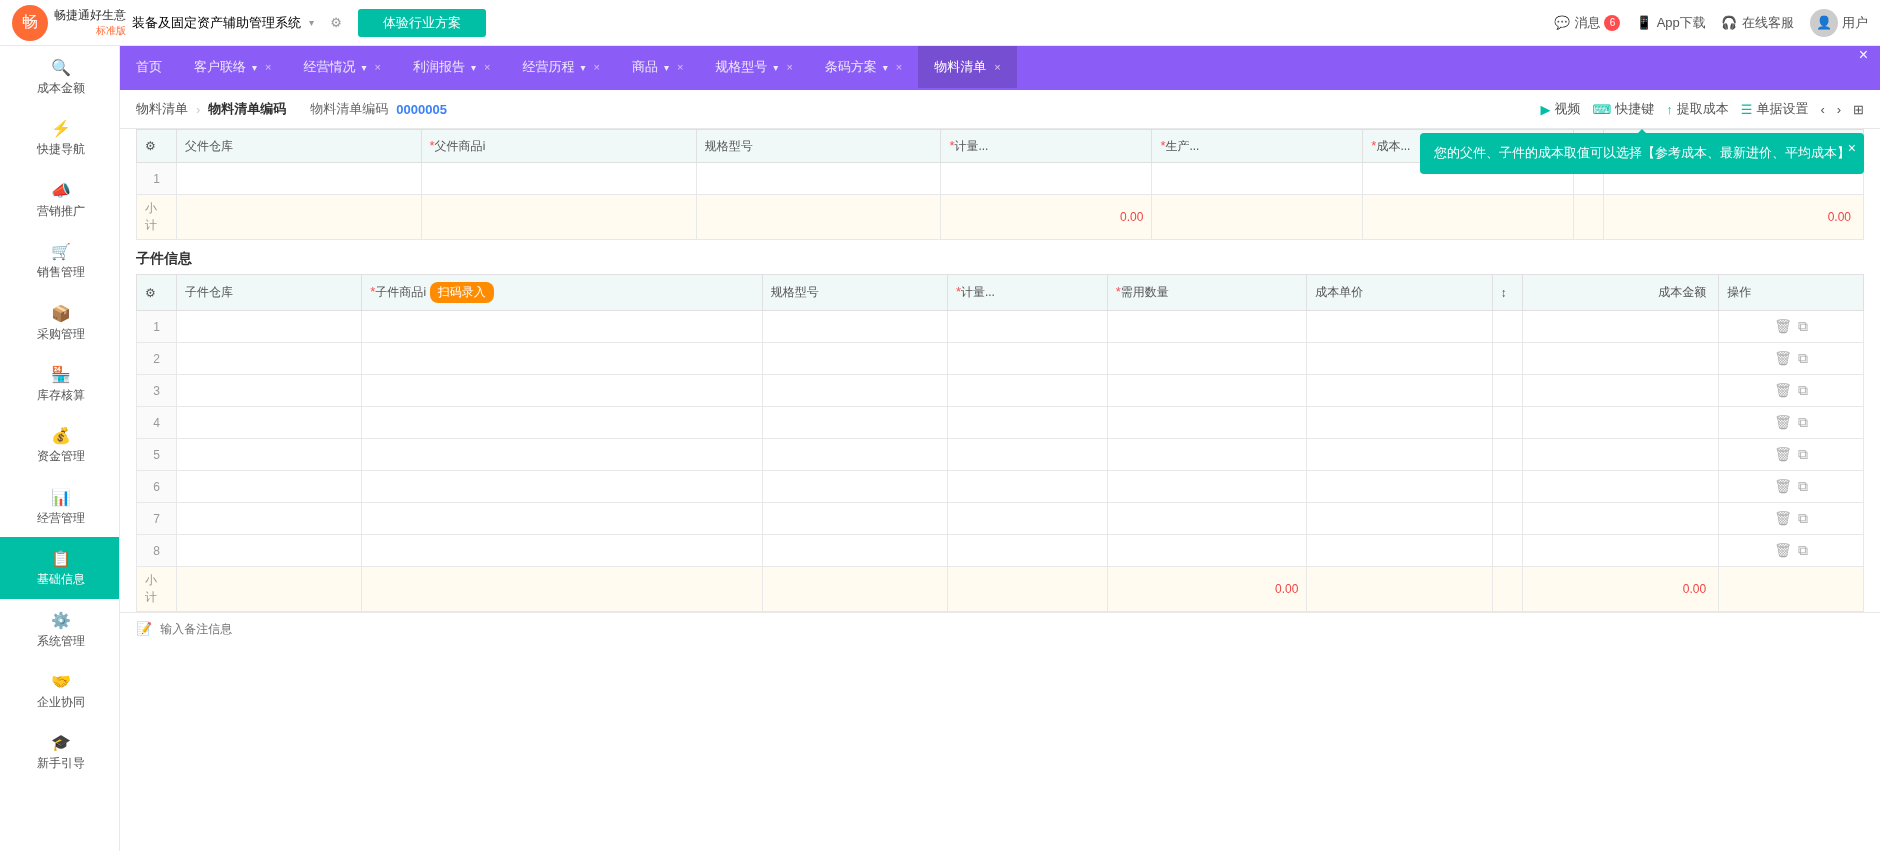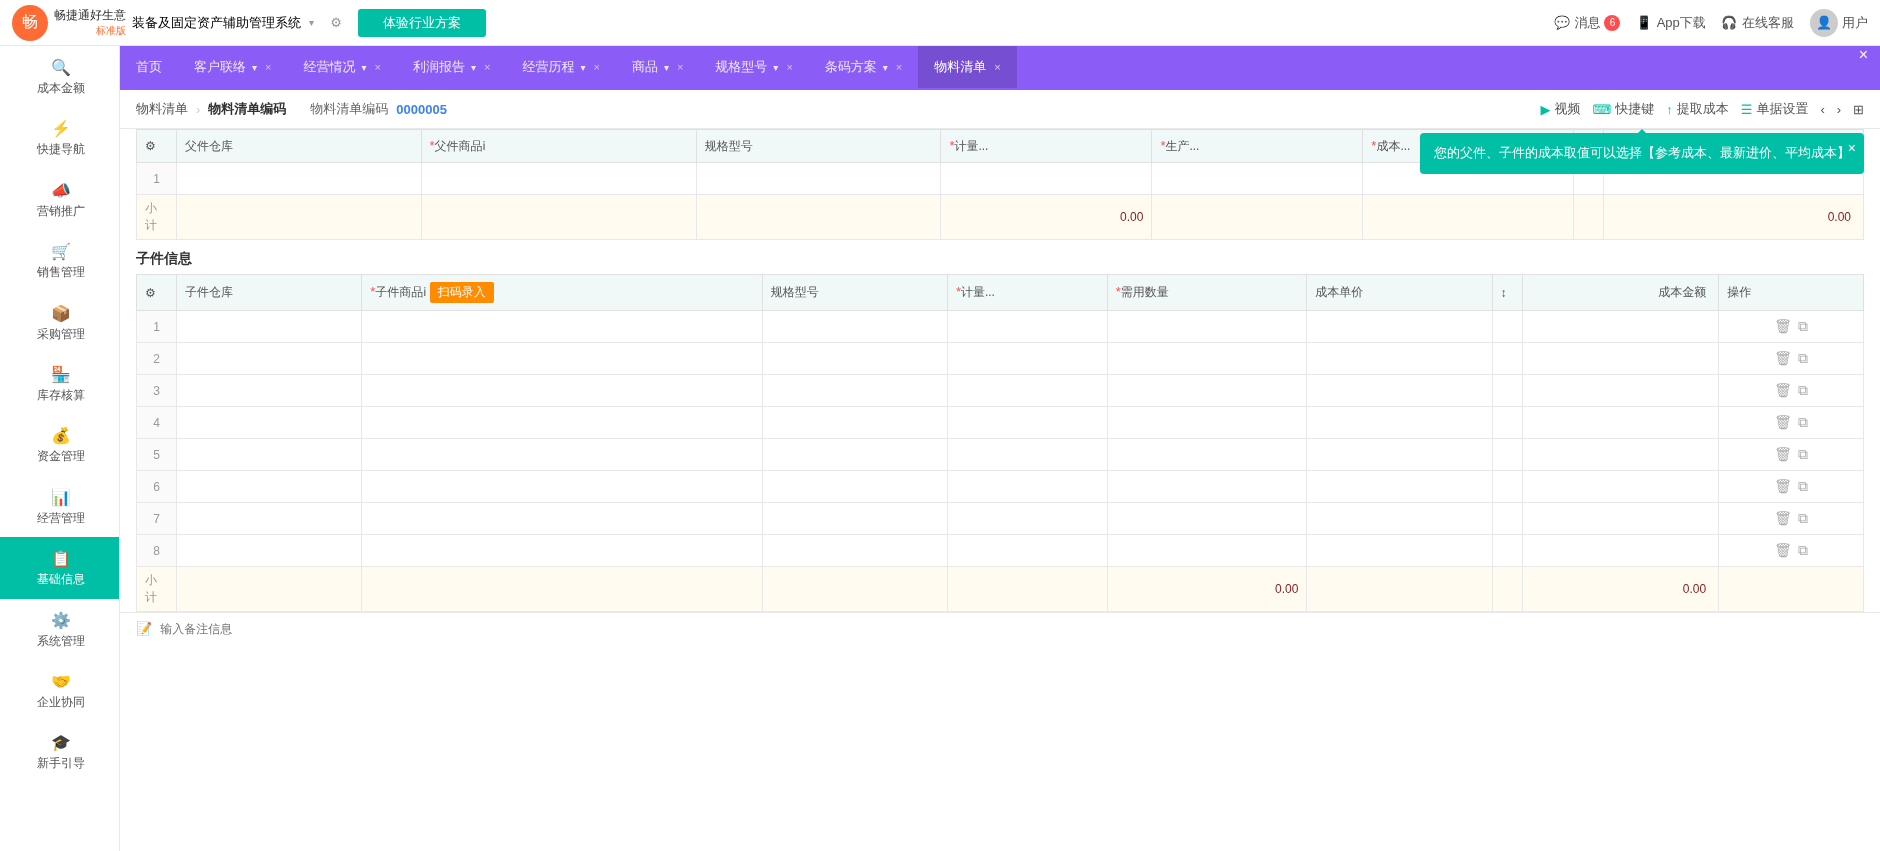--- a/index.html
+++ b/index.html
@@ -61,24 +61,24 @@
     .section { padding: 0 16px 0 16px; }
     .section-title { font-size: 14px; color: #333; font-weight: bold; padding: 10px 0 6px 0; }
 
     
     .data-table { width: 100%; border-collapse: collapse; }
     .data-table th { background: #f0f8f8; border: 1px solid #e0e0e0; padding: 7px 8px; text-align: left; color: #555; font-weight: normal; font-size: 12px; white-space: nowrap; }
     .data-table td { border: 1px solid #e8e8e8; padding: 5px 8px; color: #333; font-size: 12px; height: 32px; }
     .data-table td.row-num { color: #999; text-align: center; width: 40px; background: #fafafa; }
     .data-table td.subtotal-label { color: #999; background: #fffbf0; }
     .data-table .subtotal-row td { background: #fffbf0; }
-    .data-table td.number-val { text-align: right; color: #7f1d1d; }
+    .data-table td.number-val { text-align: right; color: #ef4444; }
     .required-star { color: #ff4d4f; }
     .gear-col { width: 40px; text-align: center; }
-    .scan-btn { background: #ff8c00; color: white; border: none; padding: 2px 8px; border-radius: 2px; font-size: 12px; cursor: pointer; }
+    .scan-btn { background: #ff8c00; color: white; border: none; padding: 2px 8px; border-radius: 8px; font-size: 12px; cursor: pointer; }
     .action-icons { display: flex; gap: 6px; justify-content: center; }
     .action-icon { color: #aaa; cursor: pointer; font-size: 14px; }
     .tooltip-popup { position: absolute; top: 50px; right: 16px; background: #00bfa5; color: white; padding: 10px 14px; border-radius: 4px; font-size: 13px; line-height: 1.6; min-width: 200px; z-index: 100; }
     .tooltip-popup::before { content: ''; position: absolute; top: -8px; left: 50%; transform: translateX(-50%); border: 4px solid transparent; border-bottom-color: #00bfa5; }
     .tooltip-close { position: absolute; top: 4px; right: 8px; cursor: pointer; font-size: 14px; }
 
     
     .note-area { padding: 8px 16px; border-top: 1px solid #e8e8e8; display: flex; align-items: center; gap: 8px; color: #999; font-size: 12px; }
   </style>
 </head>

